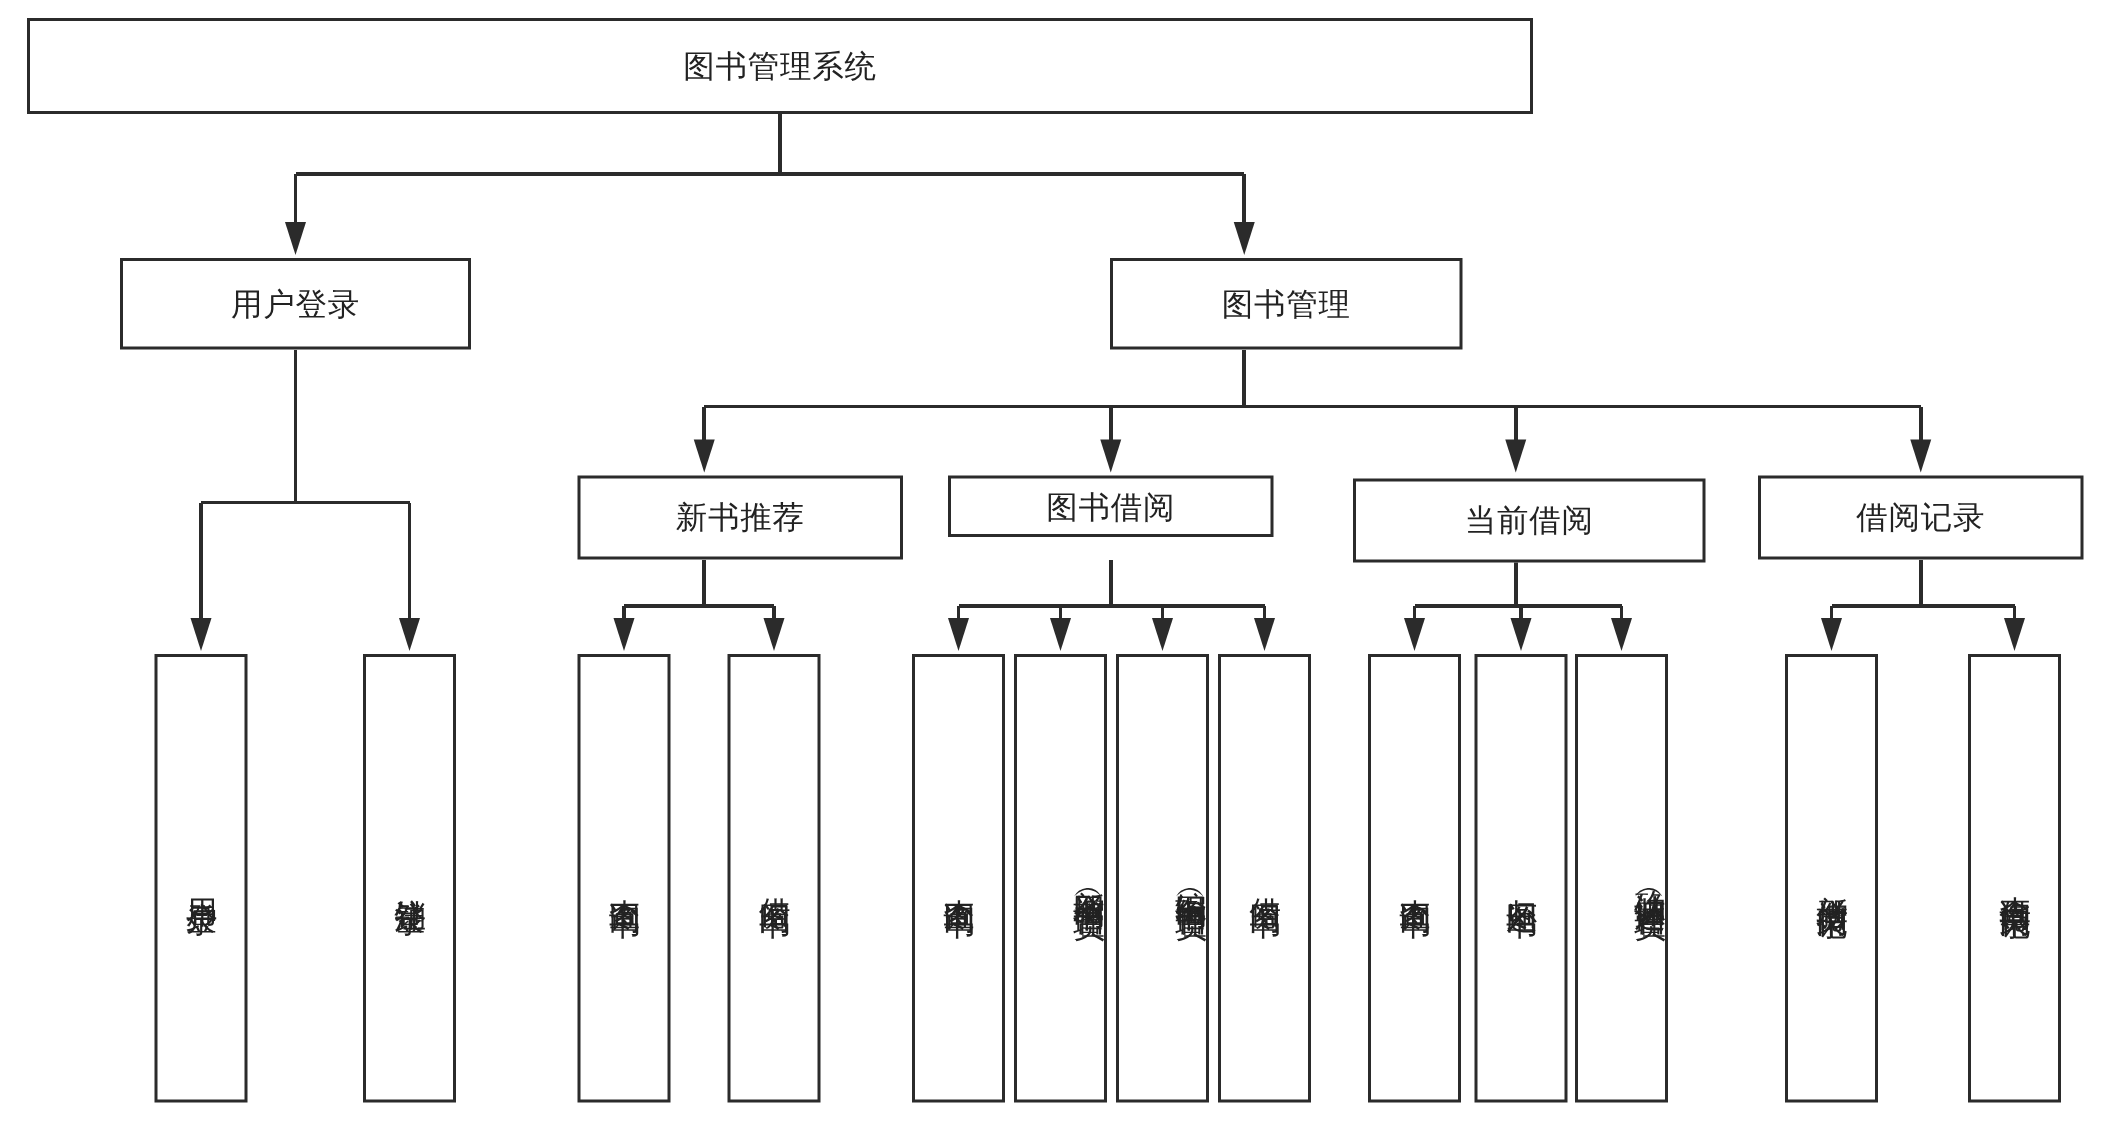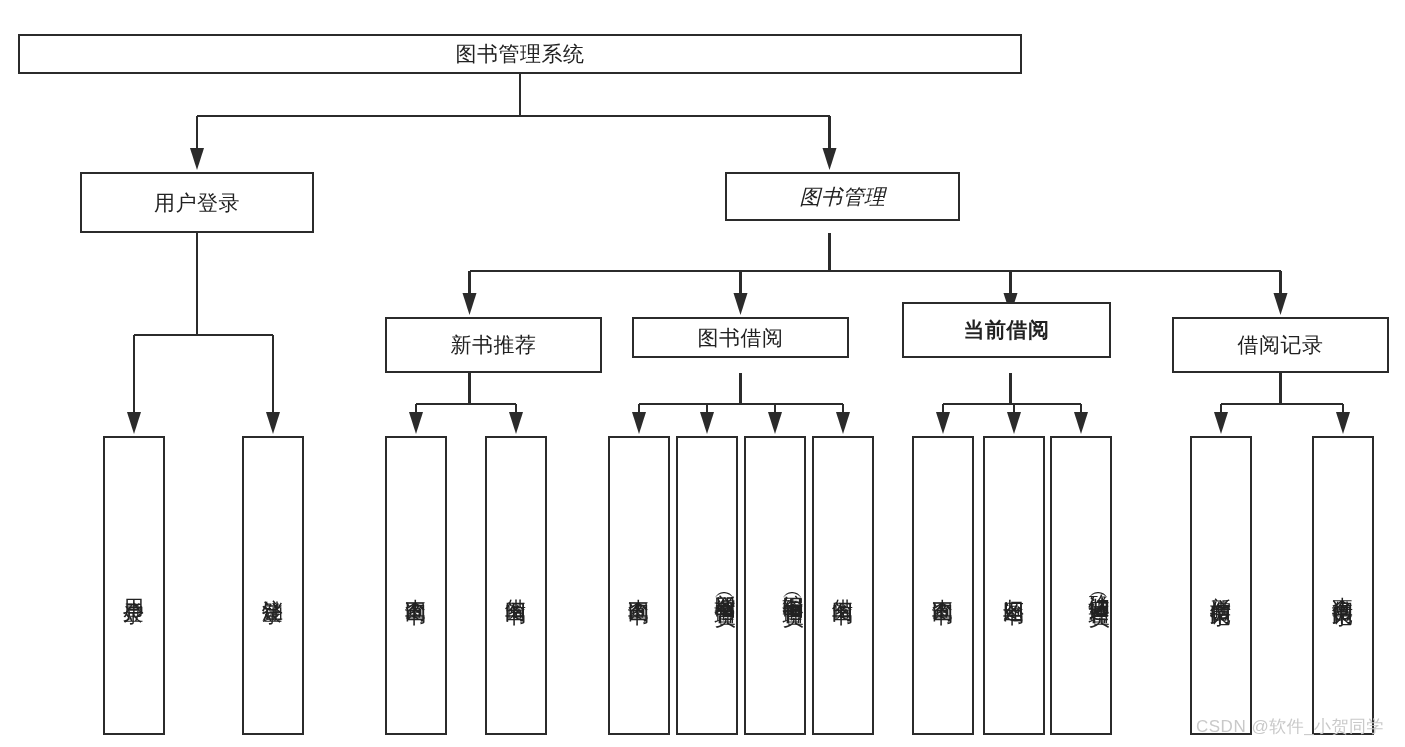--- a/index.html
+++ b/index.html
@@ -115,36 +115,36 @@
       <line x1="1081" y1="404" x2="1081" y2="412" stroke="#2b2b2b" stroke-width="2.5" shape-rendering="crispEdges"></line>
       <polygon points="1074,412 1088,412 1081,434" fill="#2b2b2b"></polygon>
       <line x1="1280.5" y1="373" x2="1280.5" y2="404" stroke="#2b2b2b" stroke-width="2.5" shape-rendering="crispEdges"></line>
       <line x1="1221" y1="404" x2="1343" y2="404" stroke="#2b2b2b" stroke-width="2.5" shape-rendering="crispEdges"></line>
       <line x1="1221" y1="404" x2="1221" y2="412" stroke="#2b2b2b" stroke-width="2.5" shape-rendering="crispEdges"></line>
       <polygon points="1214,412 1228,412 1221,434" fill="#2b2b2b"></polygon>
       <line x1="1343" y1="404" x2="1343" y2="412" stroke="#2b2b2b" stroke-width="2.5" shape-rendering="crispEdges"></line>
       <polygon points="1336,412 1350,412 1343,434" fill="#2b2b2b"></polygon>
     </svg>
   <div id="nodes-layer">
-      <div class="node horiz" style="left: 18px; top: 12px; width: 1004px; height: 40px; margin-top: 22px;">
+      <div class="node horiz" style="left: 18px; top: 12px; width: 1004px; height: 64px;">
         <span class="node-label">图书管理系统</span>
       </div>
       <div class="node horiz" style="left: 80px; top: 172px; width: 234px; height: 61px;">
         <span class="node-label">用户登录</span>
       </div>
-      <div class="node horiz" style="left: 725px; top: 172px; width: 235px; height: 49px; font-style: italic;">
+      <div class="node horiz" style="left: 740px; top: 172px; width: 235px; height: 61px;">
         <span class="node-label">图书管理</span>
       </div>
       <div class="node horiz" style="left: 361px; top: 317px; width: 217px; height: 56px; margin-left: 24px;">
         <span class="node-label">新书推荐</span>
       </div>
       <div class="node horiz" style="left: 632px; top: 317px; width: 217px; height: 41px;">
         <span class="node-label">图书借阅</span>
       </div>
-      <div class="node horiz" style="left: 902px; top: 302px; width: 209px; height: 56px; font-weight: bold;">
+      <div class="node horiz" style="left: 902px; top: 319px; width: 235px; height: 56px;">
         <span class="node-label">当前借阅</span>
       </div>
       <div class="node horiz" style="left: 1172px; top: 317px; width: 217px; height: 56px; justify-content: center;">
         <span class="node-label">借阅记录</span>
       </div>
       <div class="node vert" style="left: 103px; top: 436px; width: 62px; height: 299px;">
         <span class="node-label">用户登录</span>
       </div>
       <div class="node vert" style="left: 242px; top: 436px; width: 62px; height: 299px;">
         <span class="node-label">注销登录</span>
@@ -176,14 +176,13 @@
       <div class="node vert top-anchor" style="left: 1050px; top: 436px; width: 62px; height: 299px;">
         <span class="node-label">确认归还（管理员）</span>
       </div>
       <div class="node vert" style="left: 1190px; top: 436px; width: 62px; height: 299px;">
         <span class="node-label">新增借阅记录</span>
       </div>
       <div class="node vert" style="left: 1312px; top: 436px; width: 62px; height: 299px;">
         <span class="node-label">查询借阅记录</span>
       </div>
     </div>
-  <div class="watermark" style="left: 1196px; top: 715px; color: rgb(201, 201, 201);">CSDN @软件_小贺同学</div>
 </div>
 
 </body></html>

